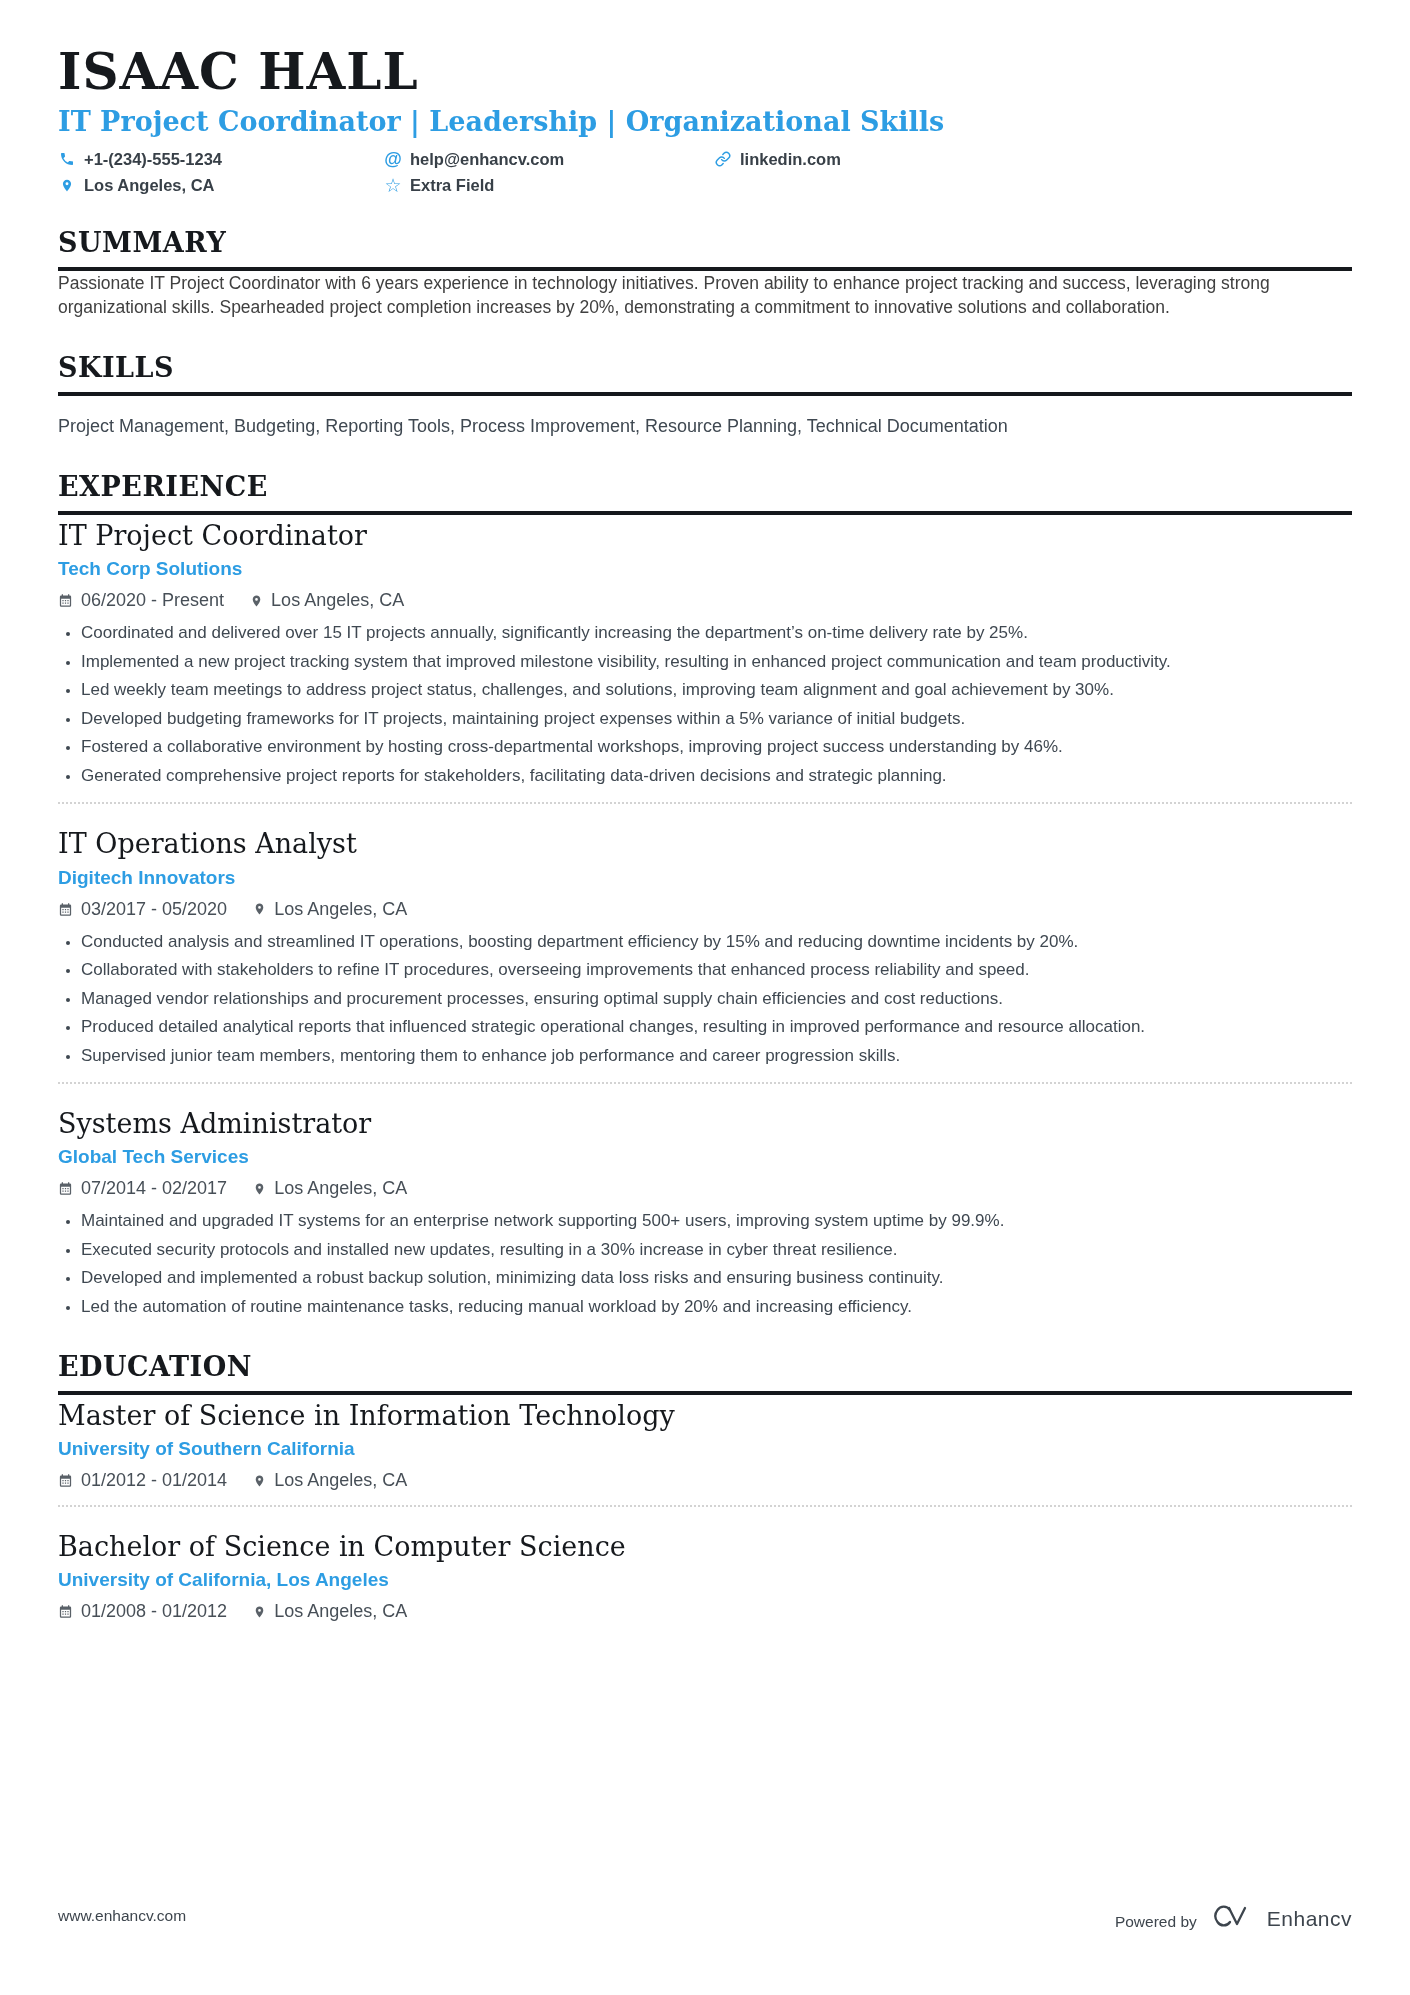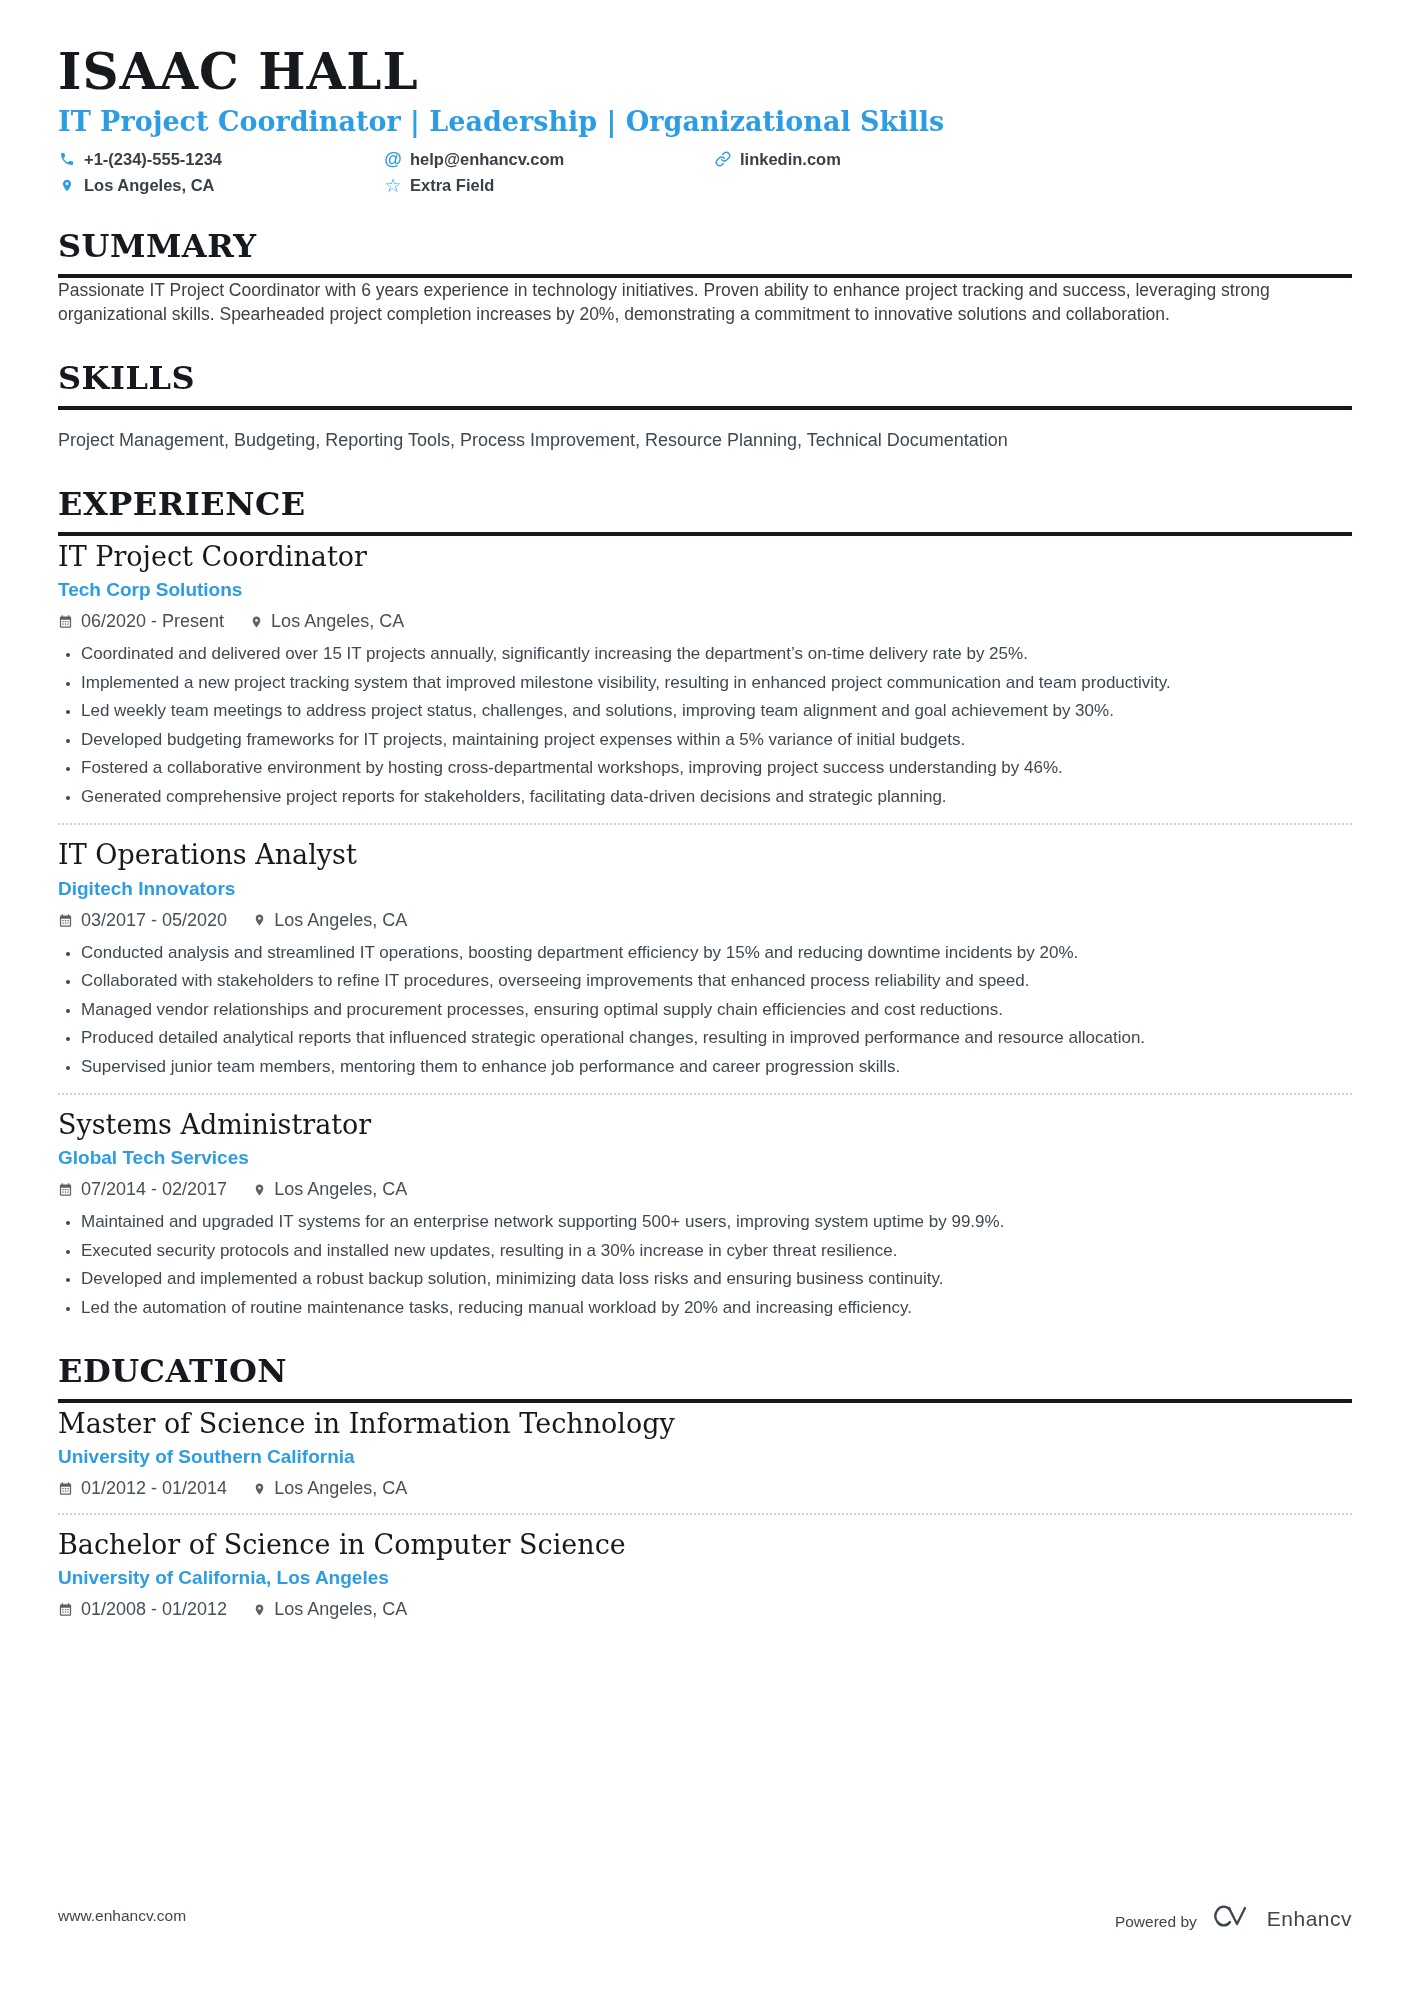--- a/index.html
+++ b/index.html
@@ -22,27 +22,27 @@
     font-size:16.5px;font-weight:bold;color:#384048;align-items:center;
   }
   .contact{display:flex;align-items:center;gap:8px;}
   .contact .cicon{display:inline-flex;width:18px;justify-content:center;color:#2d9de3;flex:none;}
   .contact svg{display:block;}
   .star-glyph{font-size:19px;font-weight:normal;color:#2d9de3;line-height:1;}
   .at-glyph{font-size:18px;color:#2d9de3;line-height:1;}
   
   .section{margin-top:32px;}
   .sec-head{
-    font-family:"DejaVu Serif",serif;font-weight:bold;font-size:32px;color:#16191d;
+    font-family:"DejaVu Serif",serif;font-weight:bold;font-size:27px;color:#16191d;
     letter-spacing:.5px;margin:0;padding-bottom:9px;border-bottom:4px solid #15181c;
   }
   .summary-text{font-size:17.5px;line-height:1.42;margin:0 0 0;color:#404040;}
   .skills-text{font-size:18px;line-height:1.4;margin:18px 0 0;color:#3f4851;}
   
-  .entry{margin-top:14px;}
+  .entry{margin-top:24px;}
   .entry.first{margin-top:5px;}
   .job-title{
     font-family:"DejaVu Serif",serif;font-weight:normal;font-size:27px;color:#16191d;
     margin:0;line-height:1.15;
   }
   .company{font-size:19px;font-weight:bold;color:#2d9de3;margin-top:7px;}
   .meta{display:flex;align-items:center;gap:26px;margin-top:10px;font-size:18px;color:#474f57;}
   .meta-item{display:flex;align-items:center;gap:8px;}
   .meta-item svg{display:block;color:#5a6168;}
   ul.bullets{margin:9px 0 0;padding-left:23px;}

